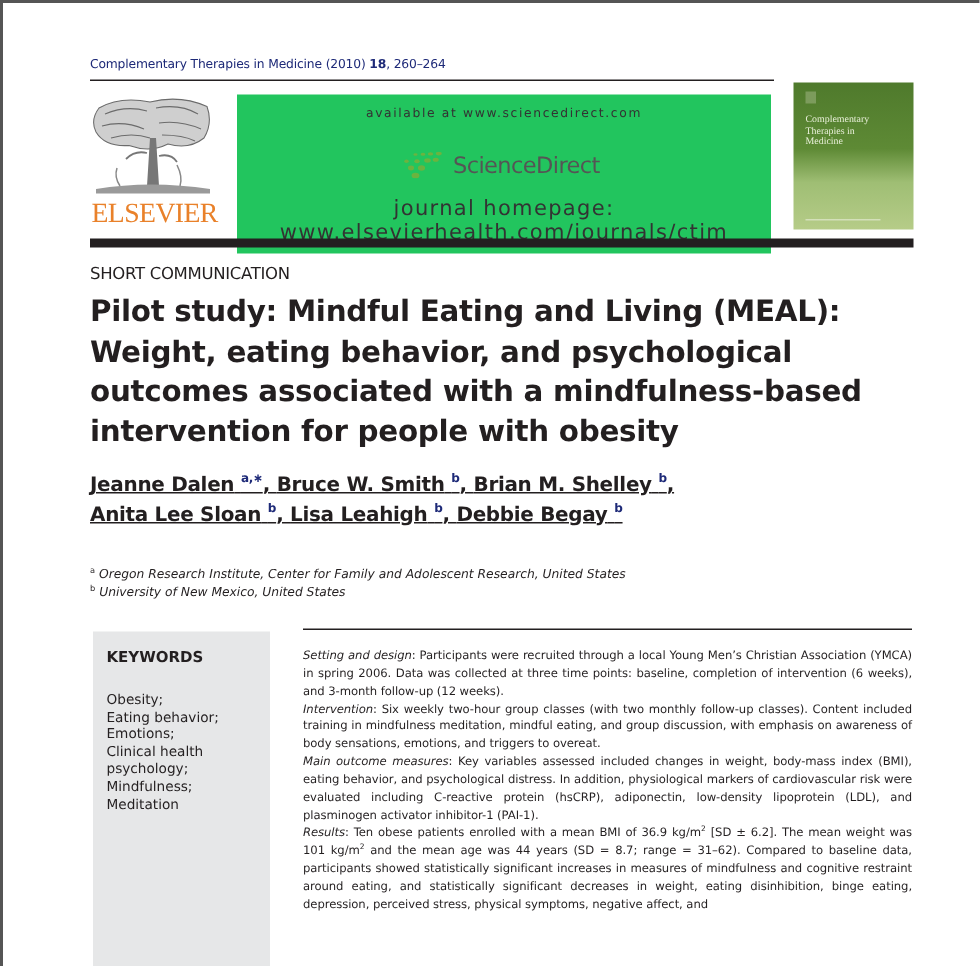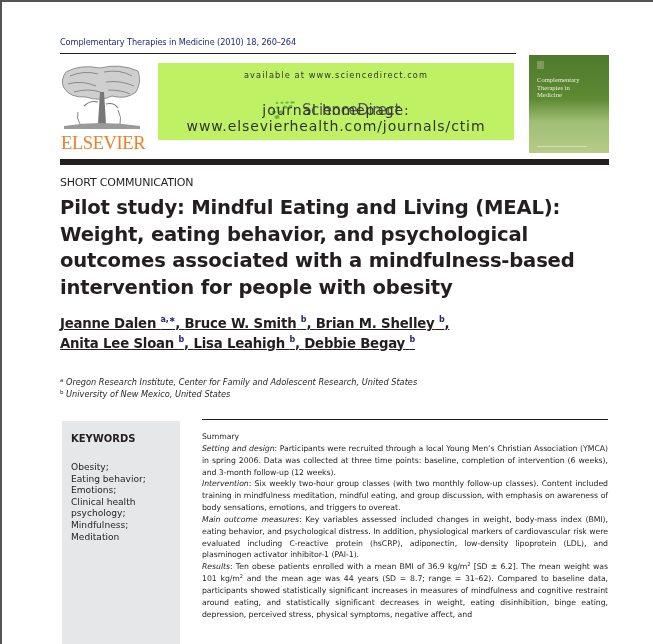--- a/index.html
+++ b/index.html
@@ -7,30 +7,30 @@
     body {
       position: relative;
       font-family: "DejaVu Sans", sans-serif;
       color: #231f20;
       border-top: 2px solid #555;
       border-left: 2px solid #555;
     }
     .abs { position: absolute; }
 
     .journal-ref { left: 58px; top: 35px; font-size: 8.2px; color: #1e2a78; letter-spacing: -0.1px; }
-    .journal-ref b { font-weight: normal; }
+    .journal-ref b { font-weight: bold; }
     .top-rule { left: 58px; top: 51px; width: 456px; height: 1px; background: #231f20; }
 
     
     .elsevier { left: 58px; top: 60px; width: 84px; height: 92px; }
     .elsevier svg { display: block; }
     .elsevier-word { position: absolute; left: 1px; bottom: 0; font-family: "Liberation Serif", serif; font-size: 18.5px; color: #e9812a; letter-spacing: -0.4px; }
 
     
-    .banner { left: 156px; top: 61px; width: 356px; height: 77px; background: #bef264; }
+    .banner { left: 156px; top: 61px; width: 356px; height: 106px; background: #22c55e; }
     .banner-avail { position: absolute; left: 0; right: 0; top: 7px; text-align: center; font-size: 8.2px; color: #333; letter-spacing: 1.1px; }
     .banner-logo { position: absolute; left: 110px; top: 36px; height: 22px; display: flex; align-items: center; }
     .banner-logo .sd-text { font-family: "DejaVu Sans", sans-serif; font-size: 15px; color: #555; letter-spacing: -0.4px; margin-left: 4px; }
     .banner-home { position: absolute; left: 0; right: 0; bottom: 6px; text-align: center; font-size: 14px; color: #333; letter-spacing: 0.9px; }
 
     
     .cover { left: 527px; top: 53px; width: 80px; height: 98px; background: linear-gradient(to bottom, #4f7a2c 0%, #5e8a35 45%, #9fbe74 68%, #b6cc88 100%); }
     .cover-mark { position: absolute; left: 8px; top: 6px; width: 7px; height: 8px; background: #8fa870; opacity: 0.7; }
     .cover-title { position: absolute; left: 8px; top: 21px; font-family: "Liberation Serif", serif; font-size: 6.6px; line-height: 7.6px; color: #e8efd8; }
     .cover-foot { position: absolute; left: 8px; bottom: 6px; width: 50px; height: 1.5px; background: #e2ead2; opacity: 0.7; }
@@ -134,18 +134,17 @@
   <div class="kw-item">Eating behavior;</div>
   <div class="kw-item">Emotions;</div>
   <div class="kw-item">Clinical health</div>
   <div class="kw-item">psychology;</div>
   <div class="kw-item">Mindfulness;</div>
   <div class="kw-item">Meditation</div>
 </div>
 
 <div class="abs summary-rule"></div>
 <div class="abs summary">
-  <div class="head">Summary</div>
   <div><span class="lbl">Setting and design</span><span>: Participants were recruited through a local Young Men’s Christian Association (YMCA) in spring 2006. Data was collected at three time points: baseline, completion of intervention (6 weeks), and 3-month follow-up (12 weeks).</span></div>
   <div><span class="lbl">Intervention</span><span>: Six weekly two-hour group classes (with two monthly follow-up classes). Content included training in mindfulness meditation, mindful eating, and group discussion, with emphasis on awareness of body sensations, emotions, and triggers to overeat.</span></div>
   <div><span class="lbl">Main outcome measures</span><span>: Key variables assessed included changes in weight, body-mass index (BMI), eating behavior, and psychological distress. In addition, physiological markers of cardiovascular risk were evaluated including C-reactive protein (hsCRP), adiponectin, low-density lipoprotein (LDL), and plasminogen activator inhibitor-1 (PAI-1).</span></div>
   <div><span class="lbl">Results</span><span>: Ten obese patients enrolled with a mean BMI of 36.9 kg/m</span><sup>2</sup><span> [SD ± 6.2]. The mean weight was 101 kg/m</span><sup>2</sup><span> and the mean age was 44 years (SD = 8.7; range = 31–62). Compared to baseline data, participants showed statistically significant increases in measures of mindfulness and cognitive restraint around eating, and statistically significant decreases in weight, eating disinhibition, binge eating, depression, perceived stress, physical symptoms, negative affect, and</span></div>
 </div>
 
 </body></html>

